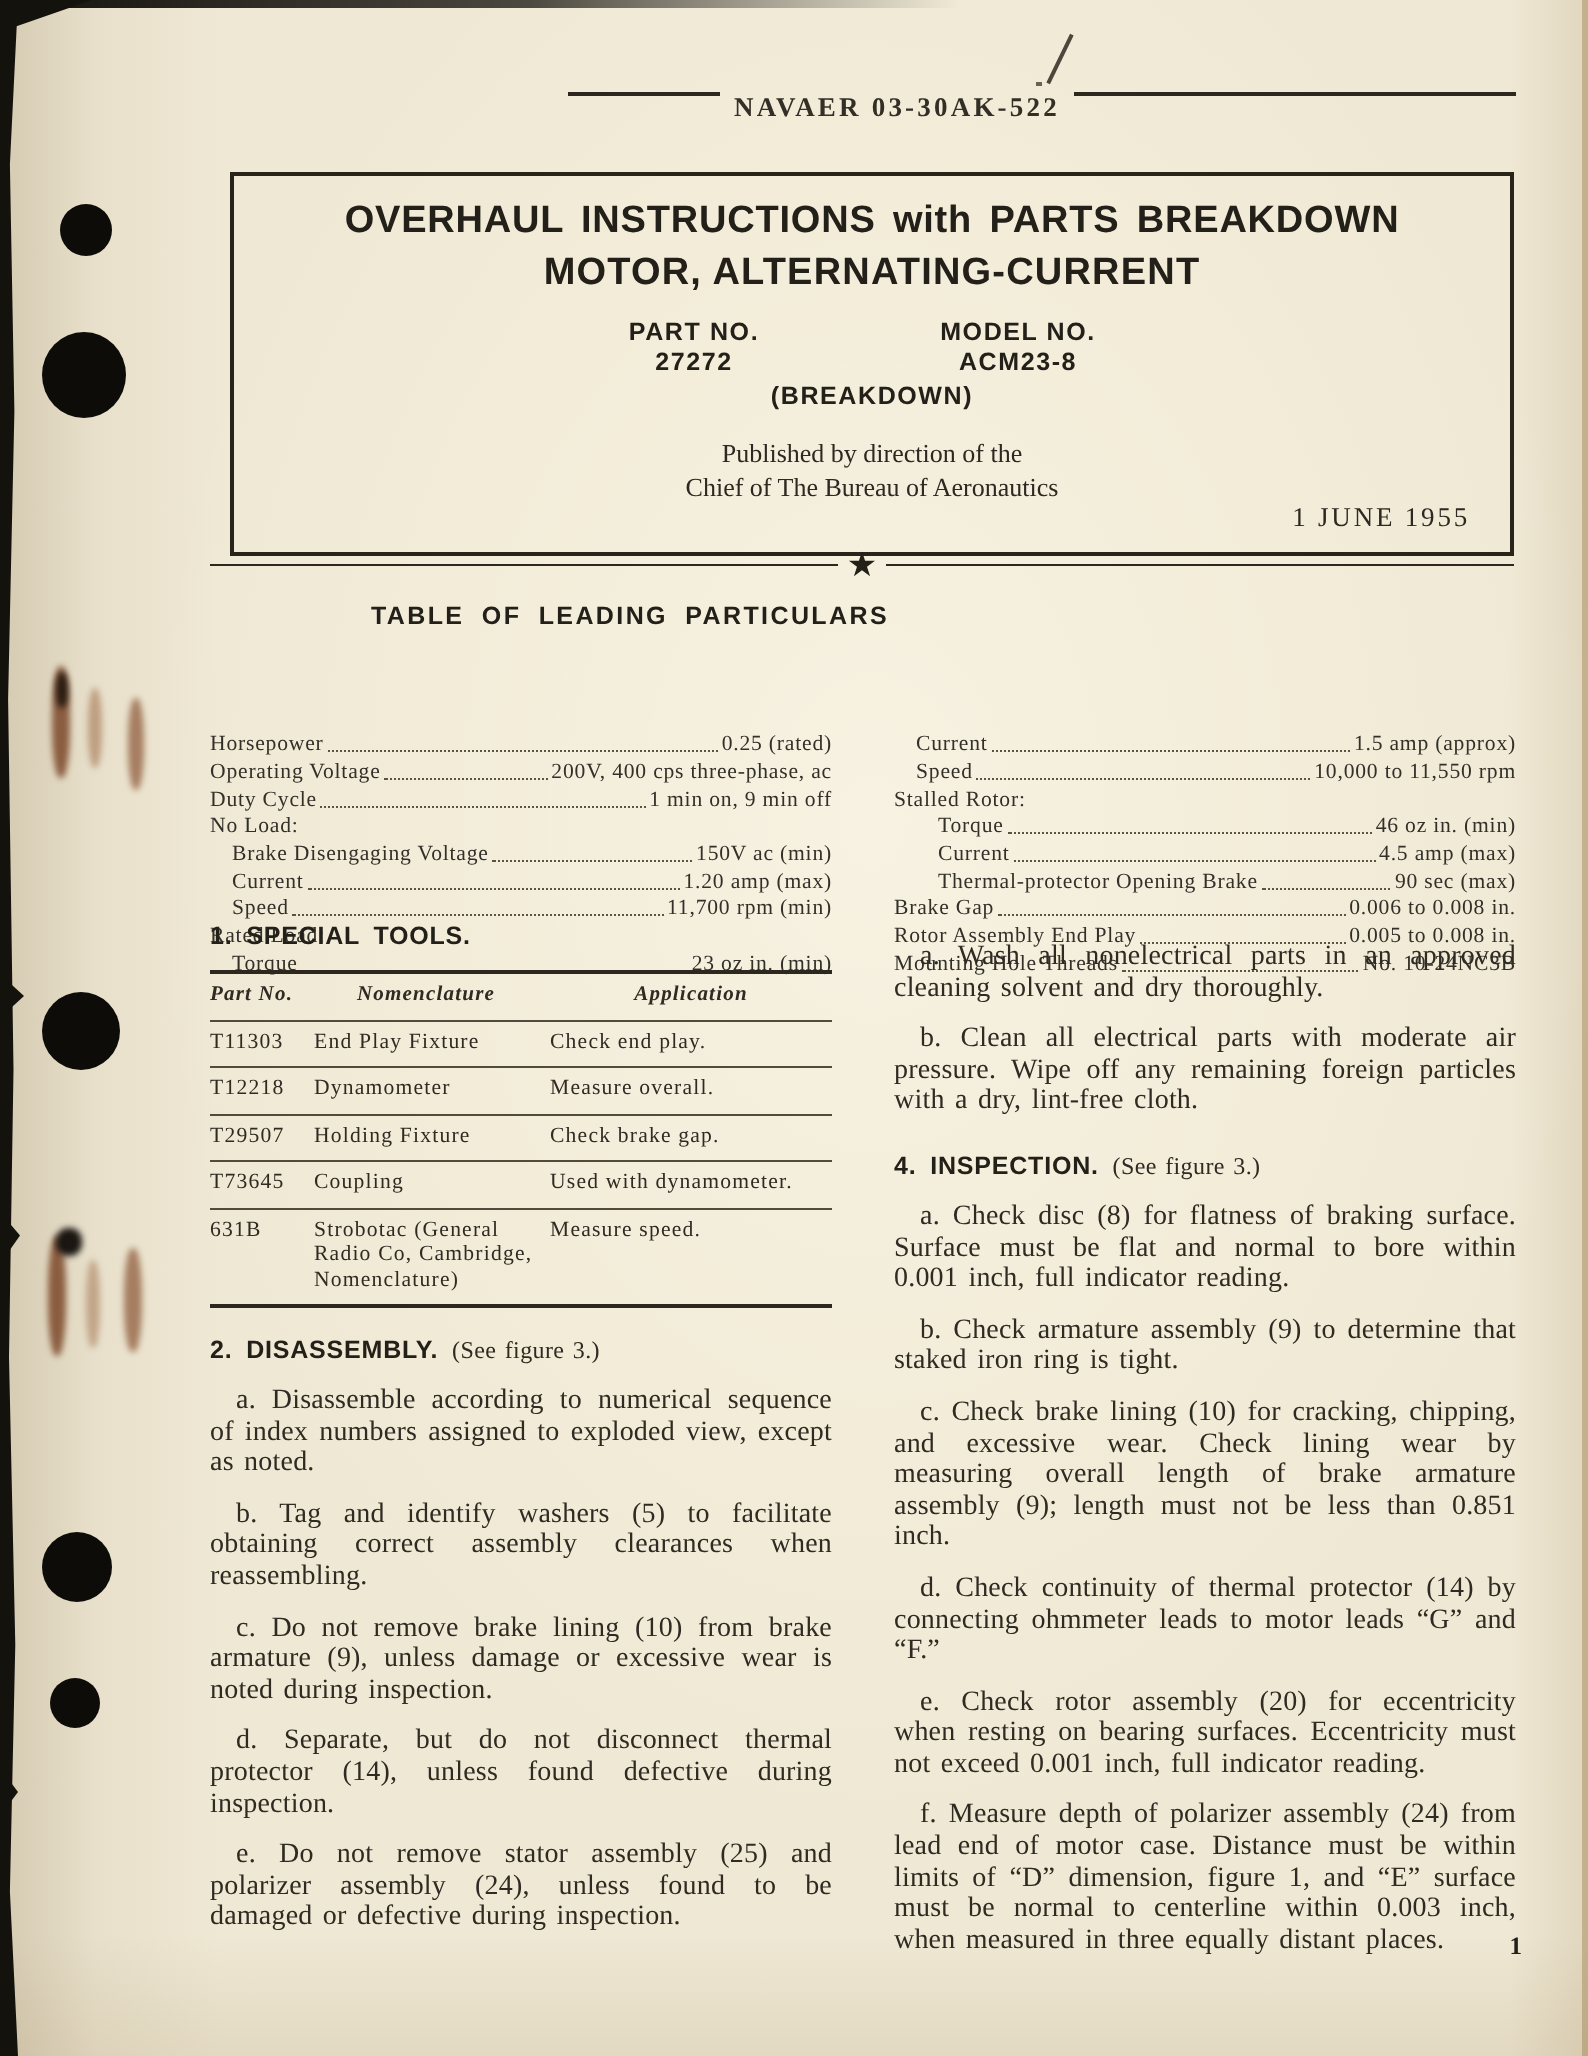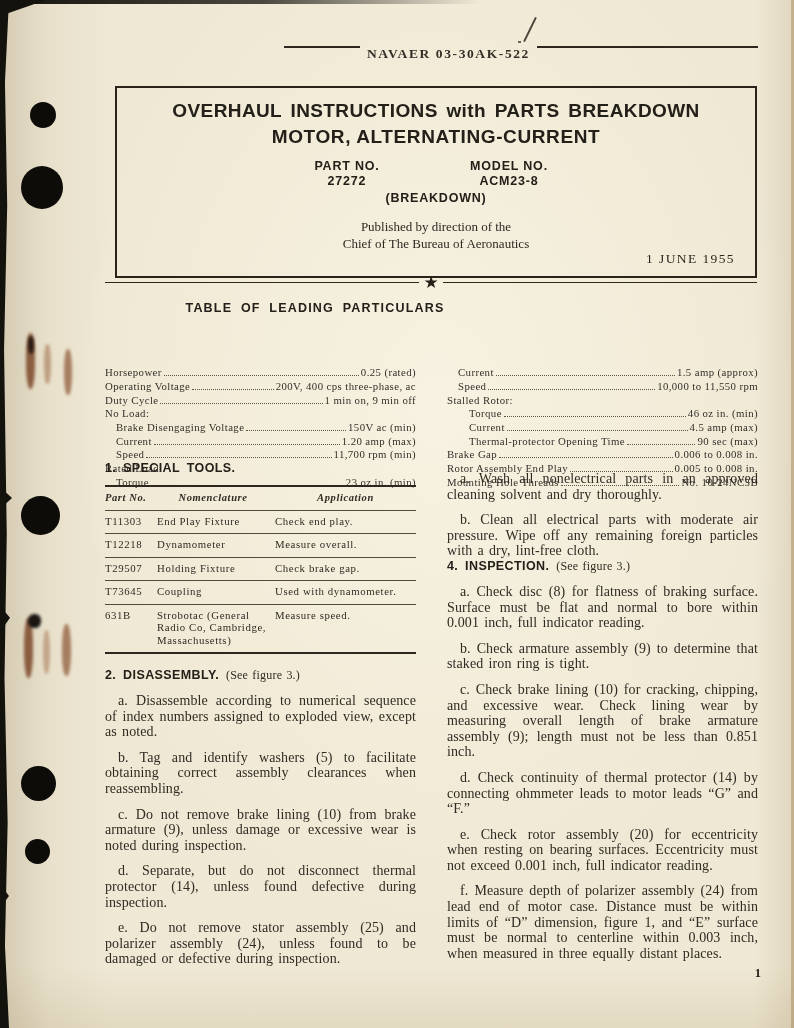--- a/index.html
+++ b/index.html
@@ -77,21 +77,21 @@
   .p-label,.p-value{white-space:nowrap;line-height:12.5px;}
   .p-leader{flex:1;border-bottom:1.5px dotted #5c5442;margin:0 2px 2.5px 2px;min-width:8px;}
   .ind1 .p-label{padding-left:11px;}
   .ind2 .p-label{padding-left:22px;}
 
   .col{position:absolute;top:461px;width:311px;}
   .col-left{left:105px;} .col-right{left:447px;}
   .sec-h{font-family:"Liberation Sans",sans-serif;font-weight:bold;font-size:12.5px;letter-spacing:0.4px;word-spacing:3px;color:#232019;}
   .sec-h .note{font-family:"Liberation Serif",serif;font-weight:normal;font-size:12px;letter-spacing:0.2px;word-spacing:1px;color:#2f2b23;}
   .para{font-size:14px;line-height:15.6px;text-align:justify;text-indent:13px;margin-top:10px;word-spacing:1.6px;letter-spacing:0.1px;color:#2f2b23;}
-  .mt14{margin-top:14px;} .mt16{}
+  .mt14{margin-top:14px;} .mt16{margin-top:17px;}
 
   .tools-table{margin-top:10px;border-top:2.2px solid #2c2820;border-bottom:2.2px solid #2c2820;}
   .t-row{display:flex;border-top:1.1px solid #514b3d;padding:4px 0 6px;}
   .t-row.t-head{border-top:none;padding:5px 0;}
   .t-c1{width:52px;} .t-c2{width:112px;padding-right:6px;} .t-c3{flex:1;}
   .t-cell{font-size:10.8px;letter-spacing:0.6px;line-height:12.5px;color:#2f2b23;}
   .t-head .t-cell{font-style:italic;font-weight:bold;font-size:10.5px;}
   .t-head .t-c2,.t-head .t-c3{text-align:center;}
 
   .page-num{position:absolute;right:33px;top:966px;font-weight:bold;font-size:12.5px;color:#232019;}
@@ -219,21 +219,21 @@
         <span class="p-label">Torque</span>
         <span class="p-leader"></span>
         <span class="p-value">46 oz in. (min)</span>
       </div>
     <div class="p-row ind2">
         <span class="p-label">Current</span>
         <span class="p-leader"></span>
         <span class="p-value">4.5 amp (max)</span>
       </div>
     <div class="p-row ind2">
-        <span class="p-label">Thermal-protector Opening Time</span>
+        <span class="p-label">Thermal-protector Opening Brake</span>
         <span class="p-leader"></span>
         <span class="p-value">90 sec (max)</span>
       </div>
     <div class="p-row">
         <span class="p-label">Brake Gap</span>
         <span class="p-leader"></span>
         <span class="p-value">0.006 to 0.008 in.</span>
       </div>
     <div class="p-row">
         <span class="p-label">Rotor Assembly End Play</span>
@@ -271,21 +271,21 @@
         <span class="t-cell t-c2">Holding Fixture</span>
         <span class="t-cell t-c3">Check brake gap.</span>
       </div>
       <div class="t-row">
         <span class="t-cell t-c1">T73645</span>
         <span class="t-cell t-c2">Coupling</span>
         <span class="t-cell t-c3">Used with dynamometer.</span>
       </div>
       <div class="t-row">
         <span class="t-cell t-c1">631B</span>
-        <span class="t-cell t-c2">Strobotac (General Radio Co, Cambridge, Massachusetts)</span>
+        <span class="t-cell t-c2">Strobotac (General Radio Co, Cambridge, Nomenclature)</span>
         <span class="t-cell t-c3">Measure speed.</span>
       </div>
     </div>
 
     <div class="sec-h mt14">
       <span>2. DISASSEMBLY.</span>
       <span class="note">(See figure 3.)</span>
     </div>
     <div class="para">a. Disassemble according to numerical sequence of index numbers assigned to exploded view, except as noted.</div>
     <div class="para">b. Tag and identify washers (5) to facilitate obtaining correct assembly clearances when reassembling.</div>

